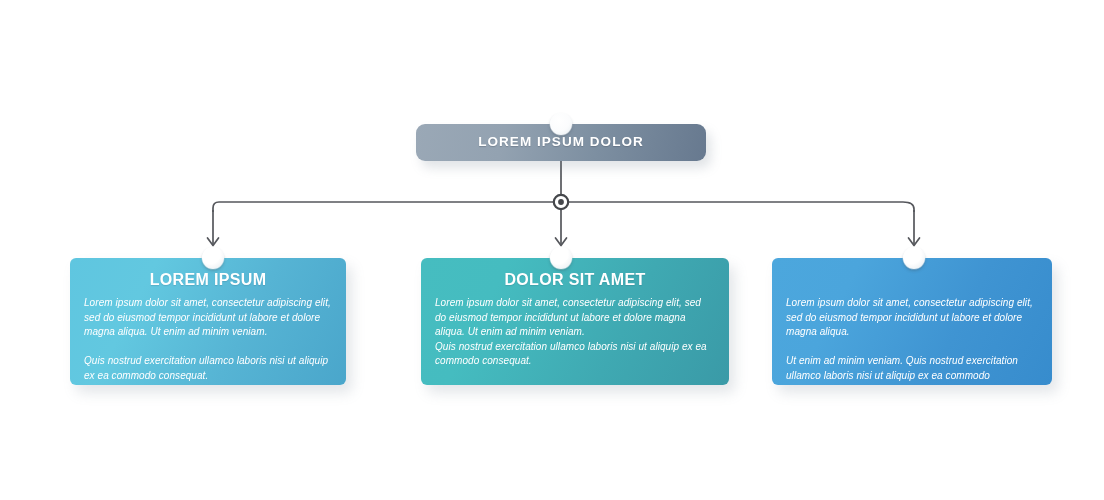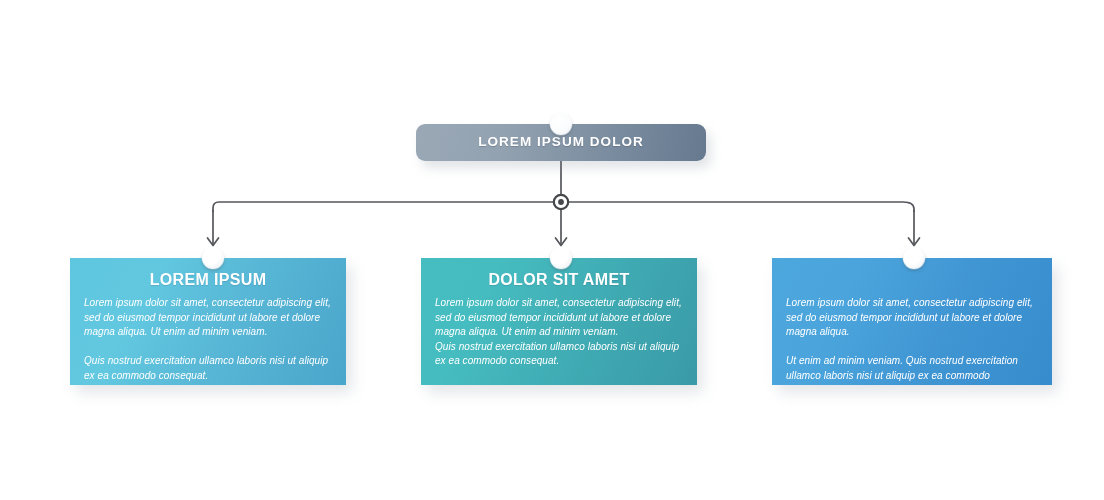--- a/index.html
+++ b/index.html
@@ -66,21 +66,21 @@
   }
   .node-dot.ghosted {
     background: radial-gradient(circle at 40% 34%, #ffffff 0%, #fbfcfd 55%, #e7edf1 100%);
   }
 
   
   .card {
     position: absolute;
     top: 258px;
     height: 127px;
-    border-radius: 0;
+    border-radius: 6px;
     box-shadow: 6px 8px 13px rgba(120,135,150,0.20);
     overflow: hidden;
   }
   .card .card-title {
     position: absolute;
     left: 0;
     right: 0;
     top: 13px;
     text-align: center;
     color: #ffffff;
@@ -104,20 +104,21 @@
 
   #card-1 {
     left: 61px;
     width: 276px;
     background: linear-gradient(117deg, #5fc6e0 0%, #62c8e0 26%, #56b4d4 62%, #4aa6cb 100%);
   }
   #card-2 {
     left: 412px;
     width: 276px;
     background: linear-gradient(117deg, #46bdc0 0%, #45bcc0 24%, #3fa9b2 64%, #3a9aa7 100%);
+    padding-left: 32px;
   }
   #card-3 {
     left: 763px;
     width: 280px;
     background: linear-gradient(117deg, #4ca7dd 0%, #4ba5dc 26%, #3f94d2 64%, #378ccd 100%);
   }
 </style>
 </head>
 <body>
 

